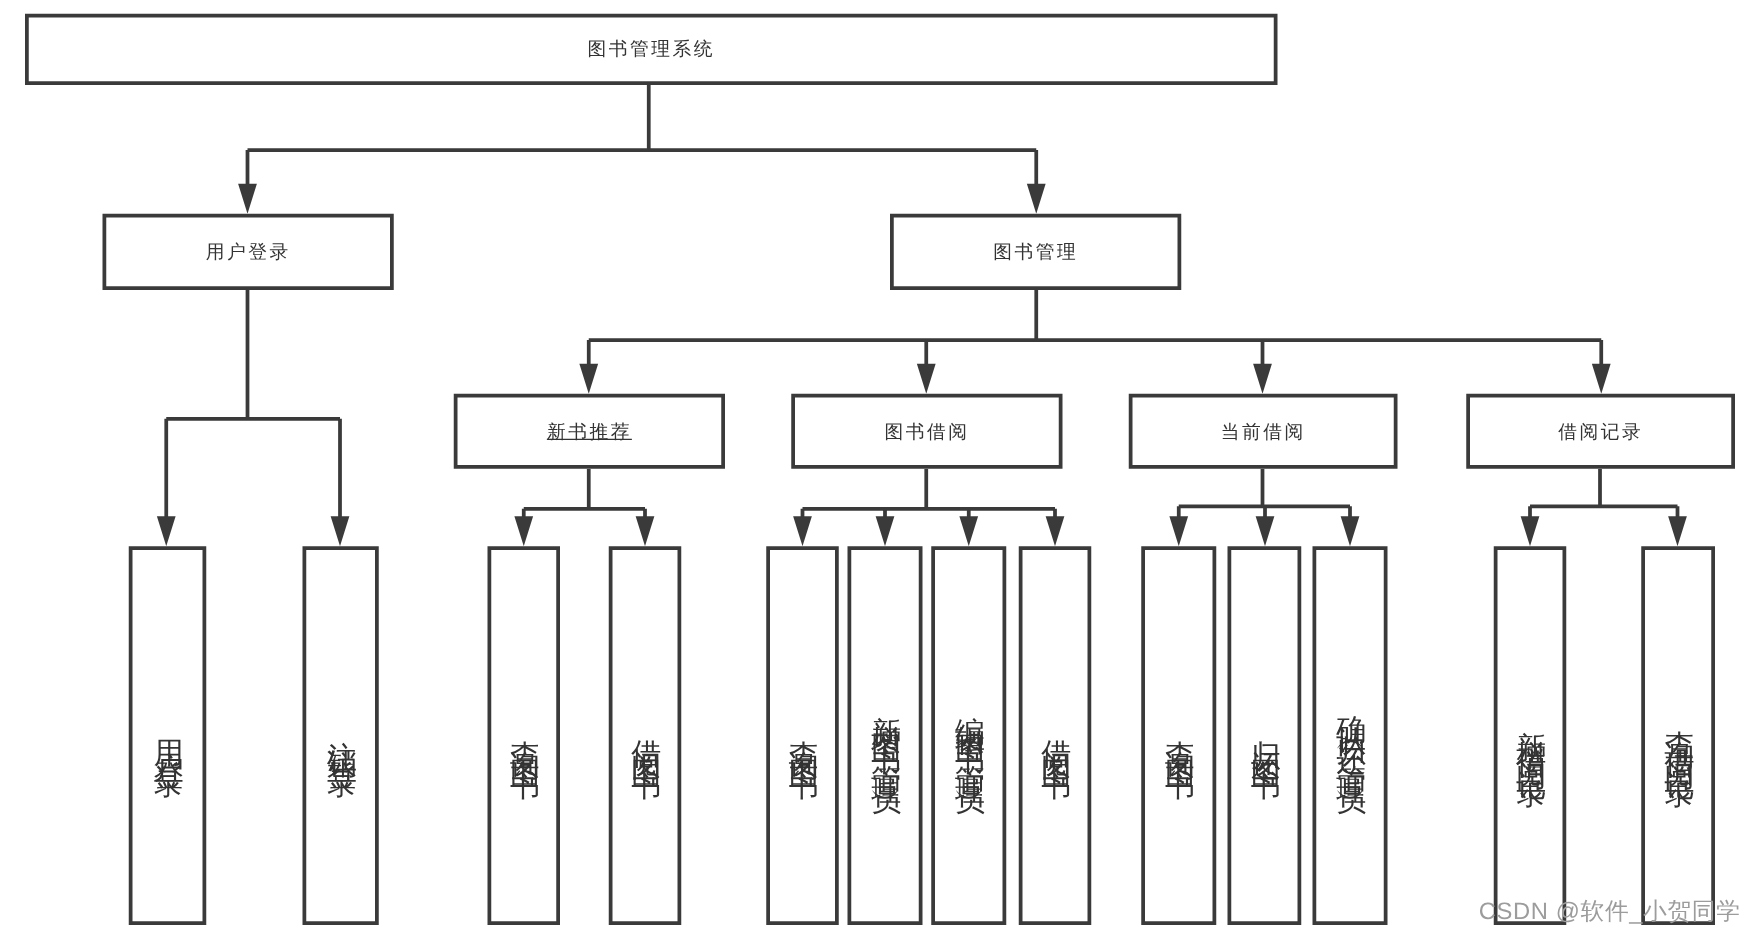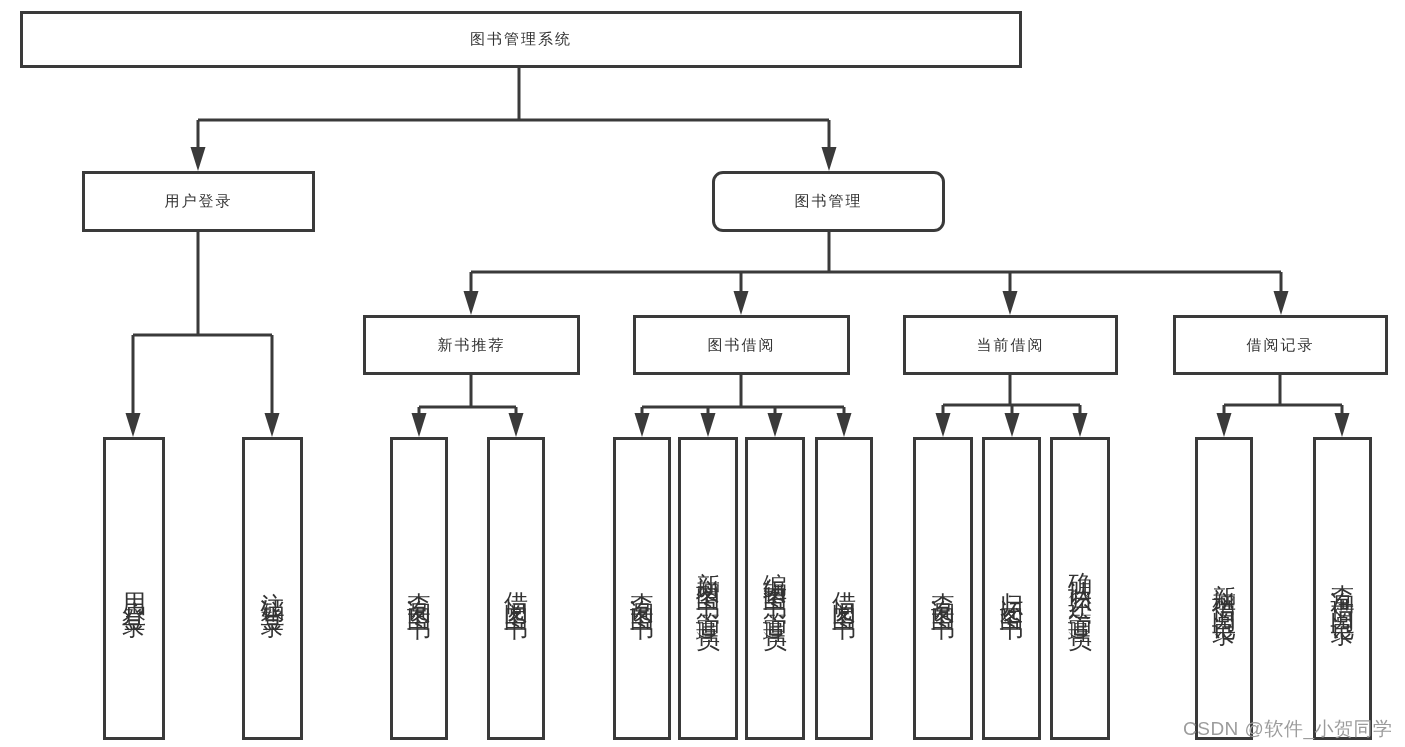--- a/index.html
+++ b/index.html
@@ -50,22 +50,22 @@
   .vbox .vtext {
     writing-mode: vertical-rl;
     font-size: 24px;
     letter-spacing: 8px;
     color: var(--text);
     line-height: 1;
   }
   
   .n-root            { left: 20px;   top: 11px;  width: 1002px; height: 57px; }
   .n-user-login      { left: 82px;   top: 171px; width: 233px;  height: 61px; }
-  .n-book-mgmt       { left: 712px;  top: 171px; width: 233px;  height: 61px; border-radius: 11px; }
-  .n-new-book-rec    { left: 363px;  top: 315px; width: 217px;  height: 60px; }
+  .n-book-mgmt       { left: 712px;  top: 171px; width: 233px;  height: 61px; }
+  .n-new-book-rec    { left: 363px;  top: 315px; width: 217px;  height: 60px; text-decoration: underline; }
   .n-book-borrow     { left: 633px;  top: 315px; width: 217px;  height: 60px; }
   .n-current-borrow  { left: 903px;  top: 315px; width: 215px;  height: 60px; }
   .n-borrow-records  { left: 1173px; top: 315px; width: 215px;  height: 60px; }
   .lf { top: 437px; height: 303px; }
   .l-login        { left: 103px;  width: 62px; }
   .l-logout       { left: 242px;  width: 61px; }
   .l-nbr-query    { left: 390px;  width: 58px; }
   .l-nbr-borrow   { left: 487px;  width: 58px; }
   .l-bb-query     { left: 613px;  width: 58px; }
   .l-bb-add       { left: 678px;  width: 60px; }

